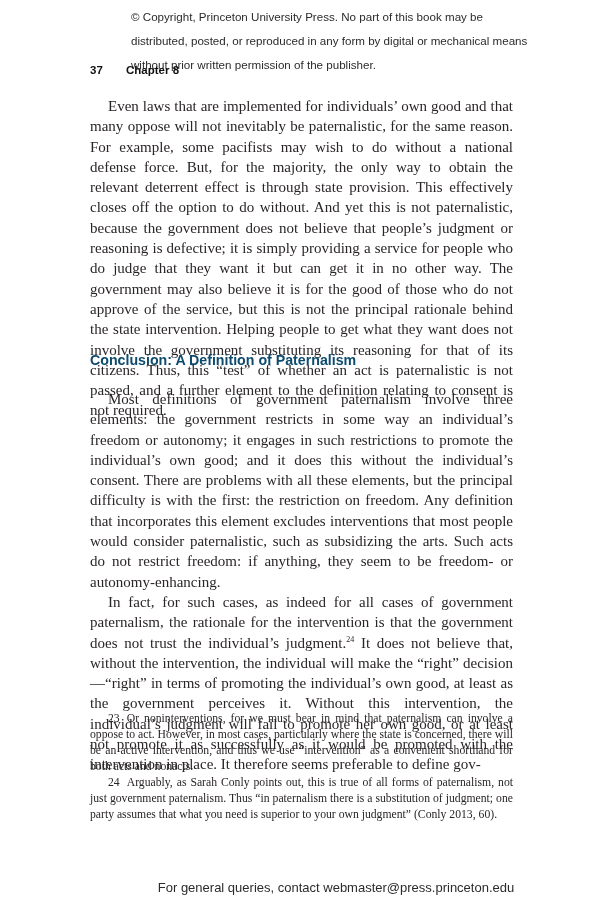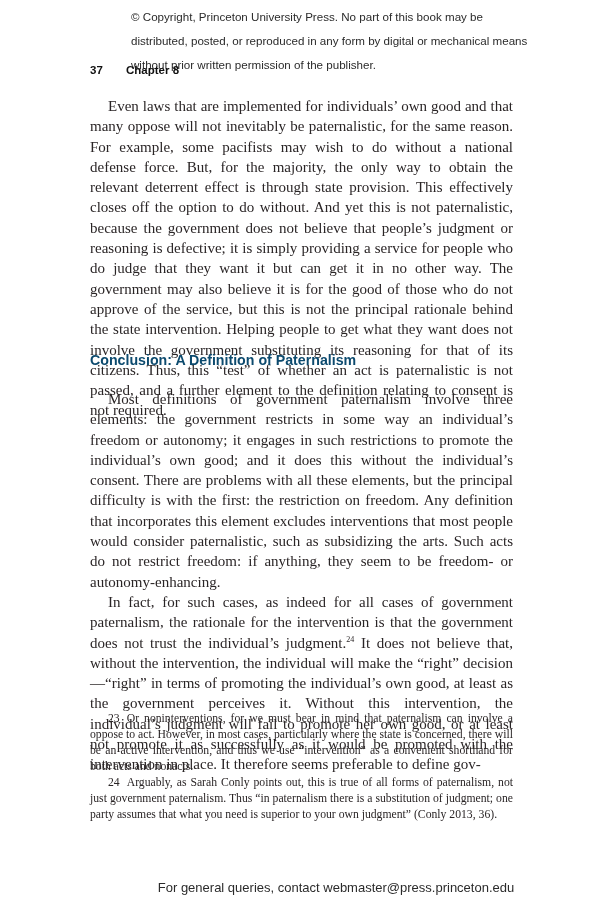--- a/index.html
+++ b/index.html
@@ -54,16 +54,16 @@
 
 <div class="heading">Conclusion: A Definition of Paternalism</div>
 
 <div class="body-text p2">
   <p class="indent">Most definitions of government paternalism involve three elements: the government restricts in some way an individual’s freedom or autonomy; it engages in such restrictions to promote the individual’s own good; and it does this without the individual’s consent. There are problems with all these elements, but the principal difficulty is with the first: the restriction on freedom. Any definition that incorporates this element excludes interventions that most people would consider paternalistic, such as subsidizing the arts. Such acts do not restrict freedom: if anything, they seem to be freedom- or autonomy-enhancing.</p>
   <p class="indent"><span>In fact, for such cases, as indeed for all cases of government paternalism, the rationale for the intervention is that the government does not trust the individual’s judgment.</span><sup>24</sup><span> It does not believe that, without the intervention, the individual will make the “right” decision—“right” in terms of promoting the individual’s own good, at least as the government perceives it. Without this intervention, the individual’s judgment will fail to promote her own good, or at least not promote it as successfully as it would be promoted with the intervention in place. It therefore seems preferable to define gov-</span></p>
 </div>
 
 <div class="footnotes">
   <p><span class="num">23</span><span>Or noninterventions, for we must bear in mind that paternalism can involve a oppose to act. However, in most cases, particularly where the state is concerned, there will be an active intervention, and thus we use “intervention” as a convenient shorthand for both acts and nonacts.</span></p>
-  <p><span class="num">24</span><span>Arguably, as Sarah Conly points out, this is true of all forms of paternalism, not just government paternalism. Thus “in paternalism there is a substitution of judgment; one party assumes that what you need is superior to your own judgment” (Conly 2013, 36).</span></p>
+  <p><span class="num">24</span><span>Arguably, as Sarah Conly points out, this is true of all forms of paternalism, not just government paternalism. Thus “in paternalism there is a substitution of judgment; one party assumes that what you need is superior to your own judgment” (Conly 2013, 60).</span></p>
 </div>
 
 <div class="footer">For general queries, contact webmaster@press.princeton.edu</div>
 
 </body></html>

